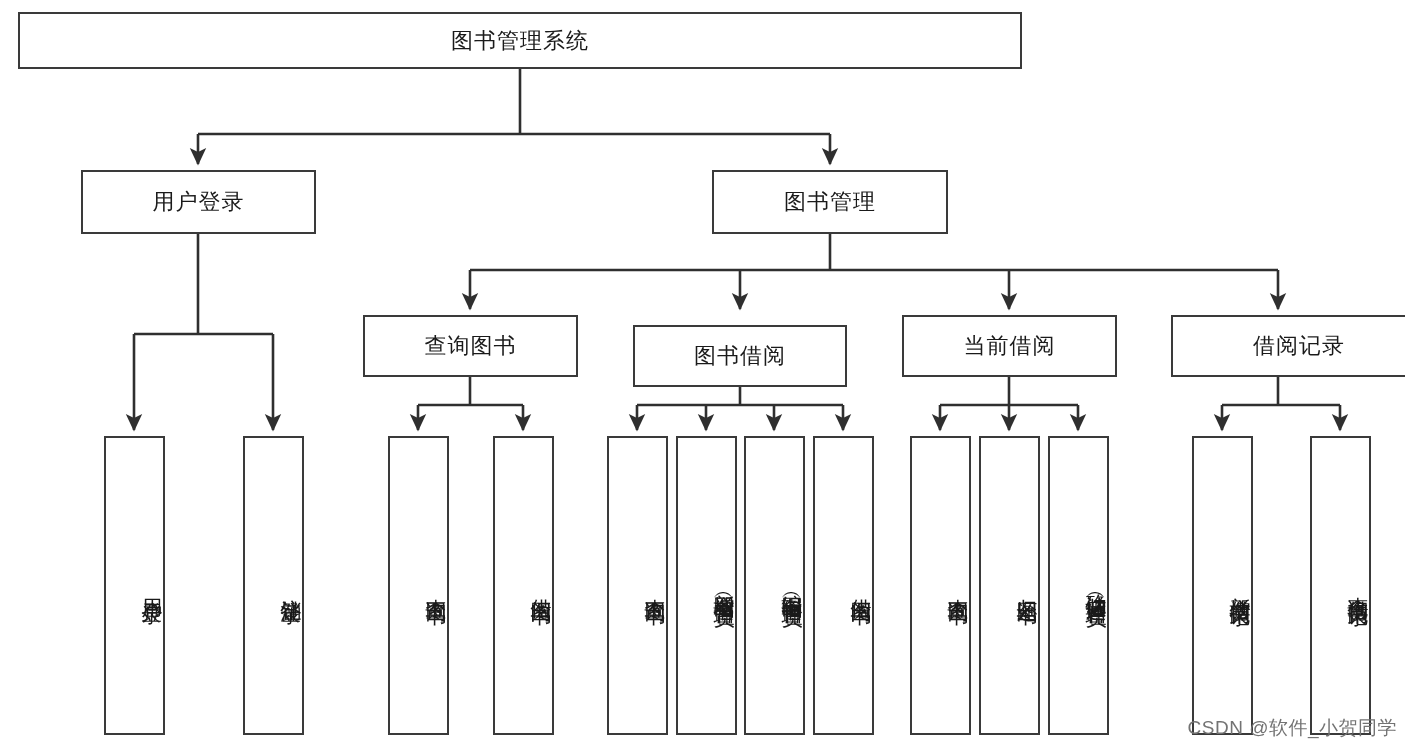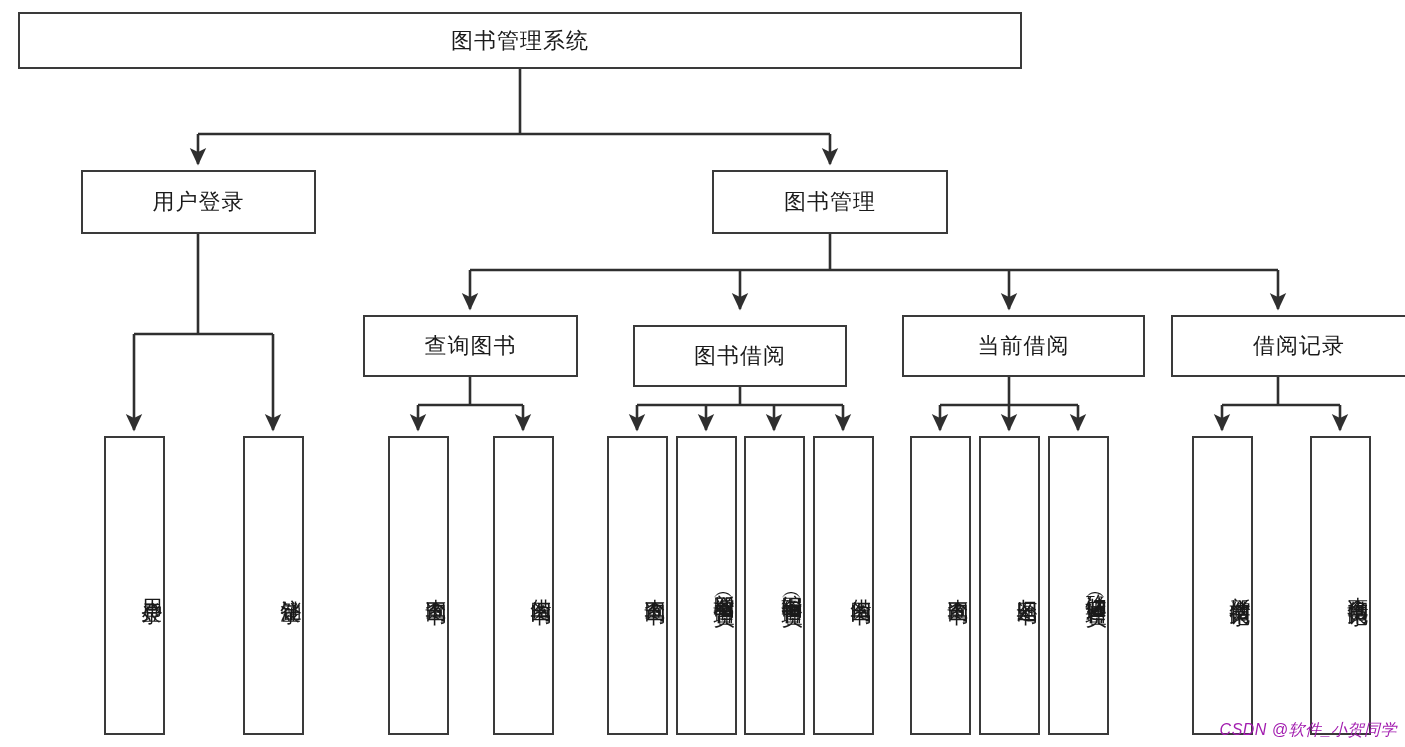--- a/index.html
+++ b/index.html
@@ -56,26 +56,25 @@
     display: block;
     white-space: nowrap;
   }
   .node .lbl {
     display: block;
   }
   #watermark {
     position: absolute;
     right: 8px;
     bottom: 6px;
-    font-size: 16px;
-    color: #a21caf;
+    font-size: 19px;
+    color: #737373;
     letter-spacing: 0.5px;
     white-space: nowrap;
     pointer-events: none;
-    font-style: italic;
   }
 </style>
 </head>
 <body>
 
 <div id="canvas">
 
   <svg id="wires" viewBox="0 0 1405 747" width="1405" height="747" xmlns="http://www.w3.org/2000/svg">
     <defs>
       <marker id="arrow" viewBox="0 0 12 12" refX="10.5" refY="6" markerWidth="7" markerHeight="7" orient="auto-start-reverse">
@@ -139,21 +138,21 @@
   </div>
 
   <div class="node horiz" style="left:363px; top:315px; width:215px; height:62px;">
     <span class="lbl">查询图书</span>
   </div>
 
   <div class="node horiz" style="left:633px; top:325px; width:214px; height:62px;">
     <span class="lbl">图书借阅</span>
   </div>
 
-  <div class="node horiz" style="left:902px; top:315px; width:243px; height:62px;">
+  <div class="node horiz" style="left:902px; top:315px; width:215px; height:62px;">
     <span class="lbl">当前借阅</span>
   </div>
 
   <div class="node horiz" style="left:1171px; top:315px; width:256px; height:62px;">
     <span class="lbl">借阅记录</span>
   </div>
 
   <div class="node vert" style="left:104px; top:436px; width:61px; height:299px;">
     <span class="lbl">用户登录</span>
   </div>

